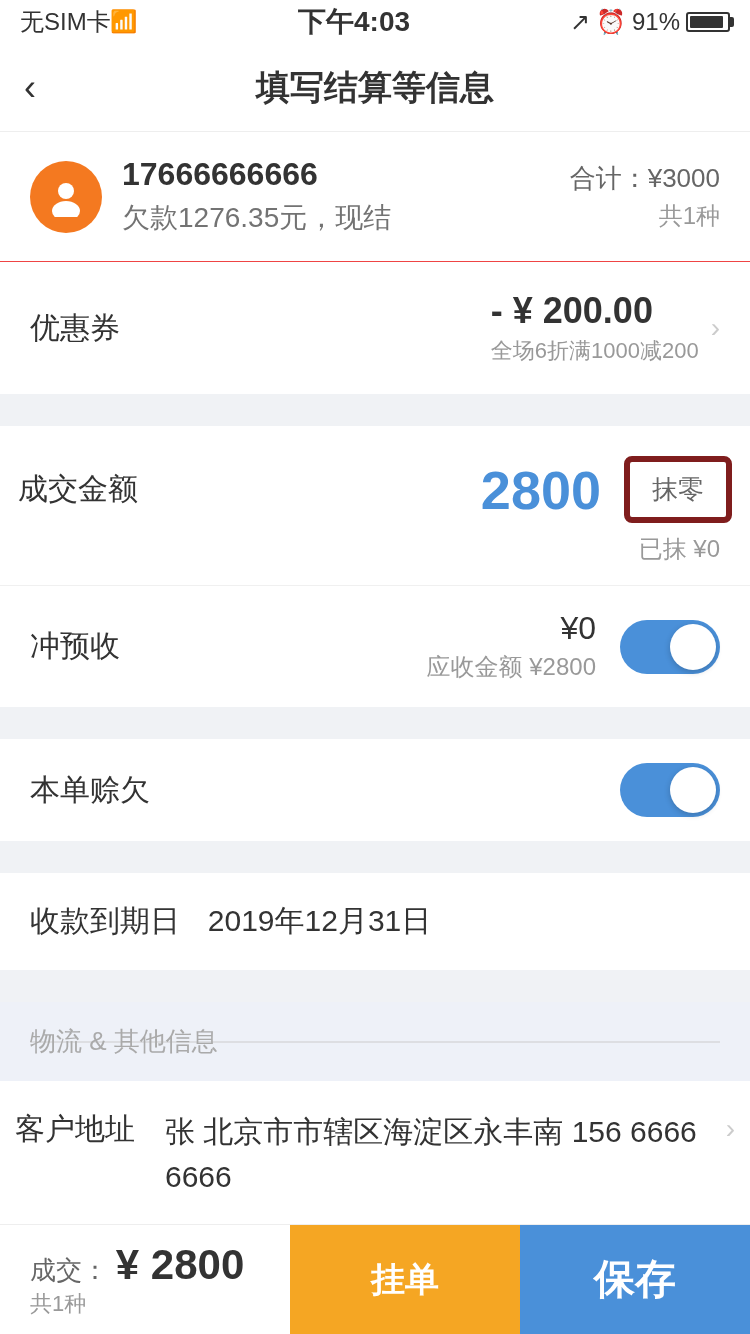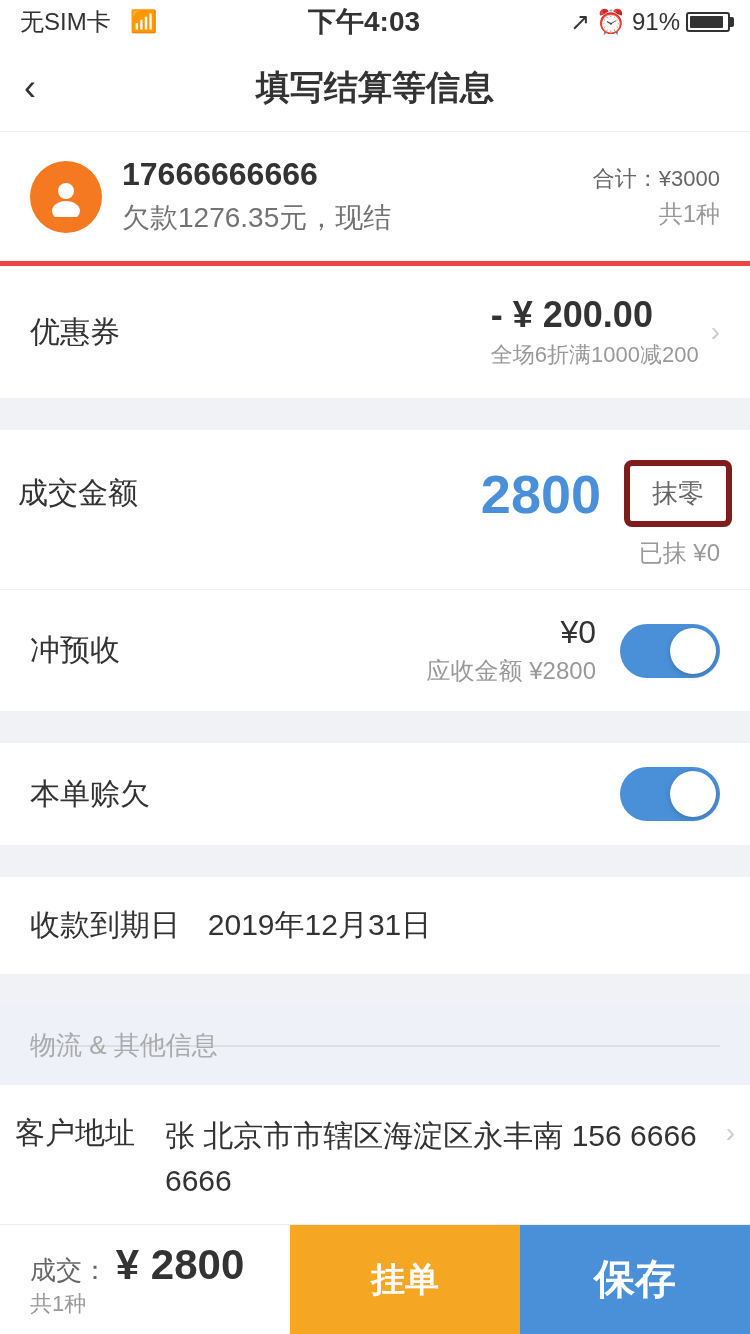--- a/index.html
+++ b/index.html
@@ -19,21 +19,21 @@
       width: 100%;
       height: 44px;
       background: #fff;
       display: flex;
       align-items: center;
       justify-content: space-between;
       padding: 0 20px;
       font-size: 24px;
       font-weight: 500;
     }
-    .status-left { display: flex; align-items: center; gap: 20px; }
+    .status-left { display: flex; align-items: center; gap: 0; }
     .status-center { font-size: 28px; font-weight: 600; }
     .status-right { display: flex; align-items: center; gap: 6px; font-size: 24px; }
     .battery {
       width: 44px; height: 20px; border: 2px solid #333; border-radius: 3px; position: relative;
       display: flex; align-items: center; padding: 2px;
     }
     .battery::after {
       content: ''; position: absolute; right: -6px; top: 50%; transform: translateY(-50%);
       width: 4px; height: 10px; background: #333; border-radius: 0 2px 2px 0;
     }
@@ -69,33 +69,33 @@
       margin-bottom: 16px;
     }
 
     
     .customer-row {
       display: flex;
       align-items: center;
       justify-content: space-between;
       padding: 24px 30px;
       background: #fff;
-      border-bottom: 5px solid #ef4444;
+      border-bottom: 1px solid #ef4444;
     }
     .customer-left { display: flex; align-items: center; gap: 20px; }
     .avatar {
       width: 72px; height: 72px; border-radius: 50%;
       background: #f47920;
       display: flex; align-items: center; justify-content: center;
       font-size: 32px; color: #fff;
     }
     .customer-info .phone { font-size: 32px; font-weight: 600; color: #333; }
     .customer-info .debt { font-size: 28px; color: #737373; margin-top: 6px; }
     .customer-right { text-align: right; }
-    .total-label { font-size: 22px; color: #666; }
+    .total-label { font-size: 26px; color: #666; }
     .total-count { font-size: 24px; color: #999; margin-top: 4px; }
 
     
     .coupon-row {
       display: flex;
       align-items: center;
       justify-content: space-between;
       padding: 28px 30px;
       background: #fff;
     }

